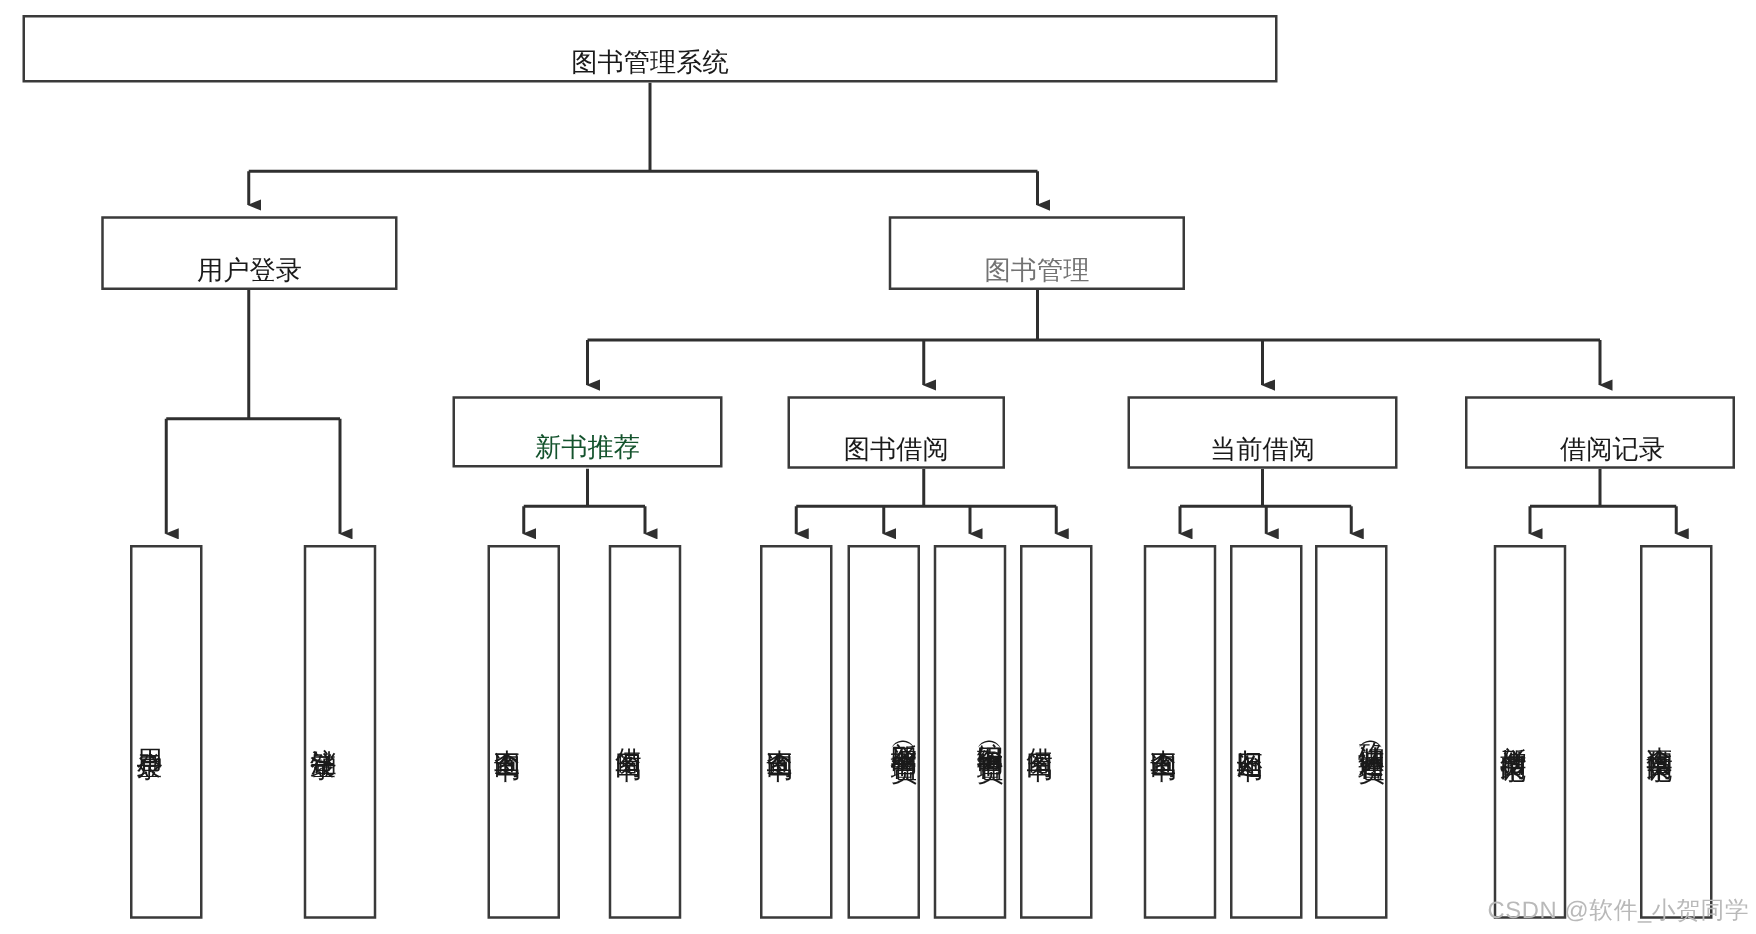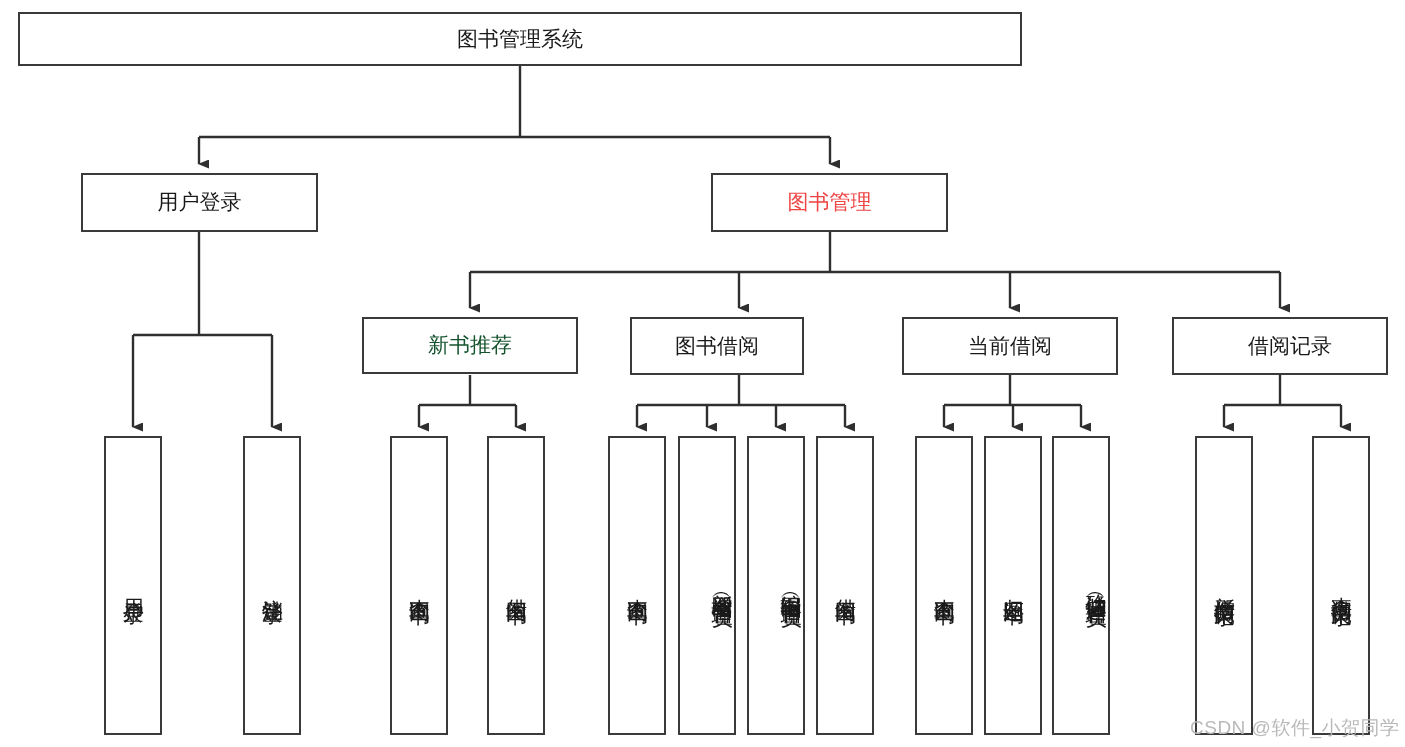--- a/index.html
+++ b/index.html
@@ -26,21 +26,21 @@
     height: 747px;
     pointer-events: none;
   }
   .node {
     position: absolute;
     box-sizing: border-box;
     border: 2px solid #3a3a3a;
     background: #ffffff;
     color: #1a1a1a;
     display: flex;
-    align-items: center;
+    align-items: flex-end;
     justify-content: center;
     text-align: center;
     line-height: 1.18;
   }
   .node.h {
     font-size: 21px;
   }
   .node.v {
     writing-mode: vertical-rl;
     text-orientation: upright;
@@ -115,21 +115,21 @@
     </g>
   </svg>
 
   <div class="node h" style="left: 18px; top: 12px; width: 1004px; height: 54px; border-color: rgb(58, 58, 58); color: rgb(26, 26, 26);">
     <span>图书管理系统</span>
   </div>
 
   <div class="node h" style="left: 81px; top: 173px; width: 237px; height: 59px; border-color: rgb(58, 58, 58); color: rgb(26, 26, 26);">
     <span>用户登录</span>
   </div>
-  <div class="node h" style="left: 711px; top: 173px; width: 237px; height: 59px; border-color: rgb(58, 58, 58); color: #ef4444;">
+  <div class="node h" style="left: 711px; top: 173px; width: 237px; height: 59px; border-color: rgb(58, 58, 58); color: #737373;">
     <span>图书管理</span>
   </div>
 
   <div class="node h" style="left: 362px; top: 317px; width: 216px; height: 57px; border-color: rgb(58, 58, 58); color: #14532d;">
     <span>新书推荐</span>
   </div>
   <div class="node h" style="left: 630px; top: 317px; width: 174px; height: 58px; border-color: rgb(58, 58, 58); color: rgb(26, 26, 26);">
     <span>图书借阅</span>
   </div>
   <div class="node h" style="left: 902px; top: 317px; width: 216px; height: 58px; border-color: rgb(58, 58, 58); color: rgb(26, 26, 26);">

